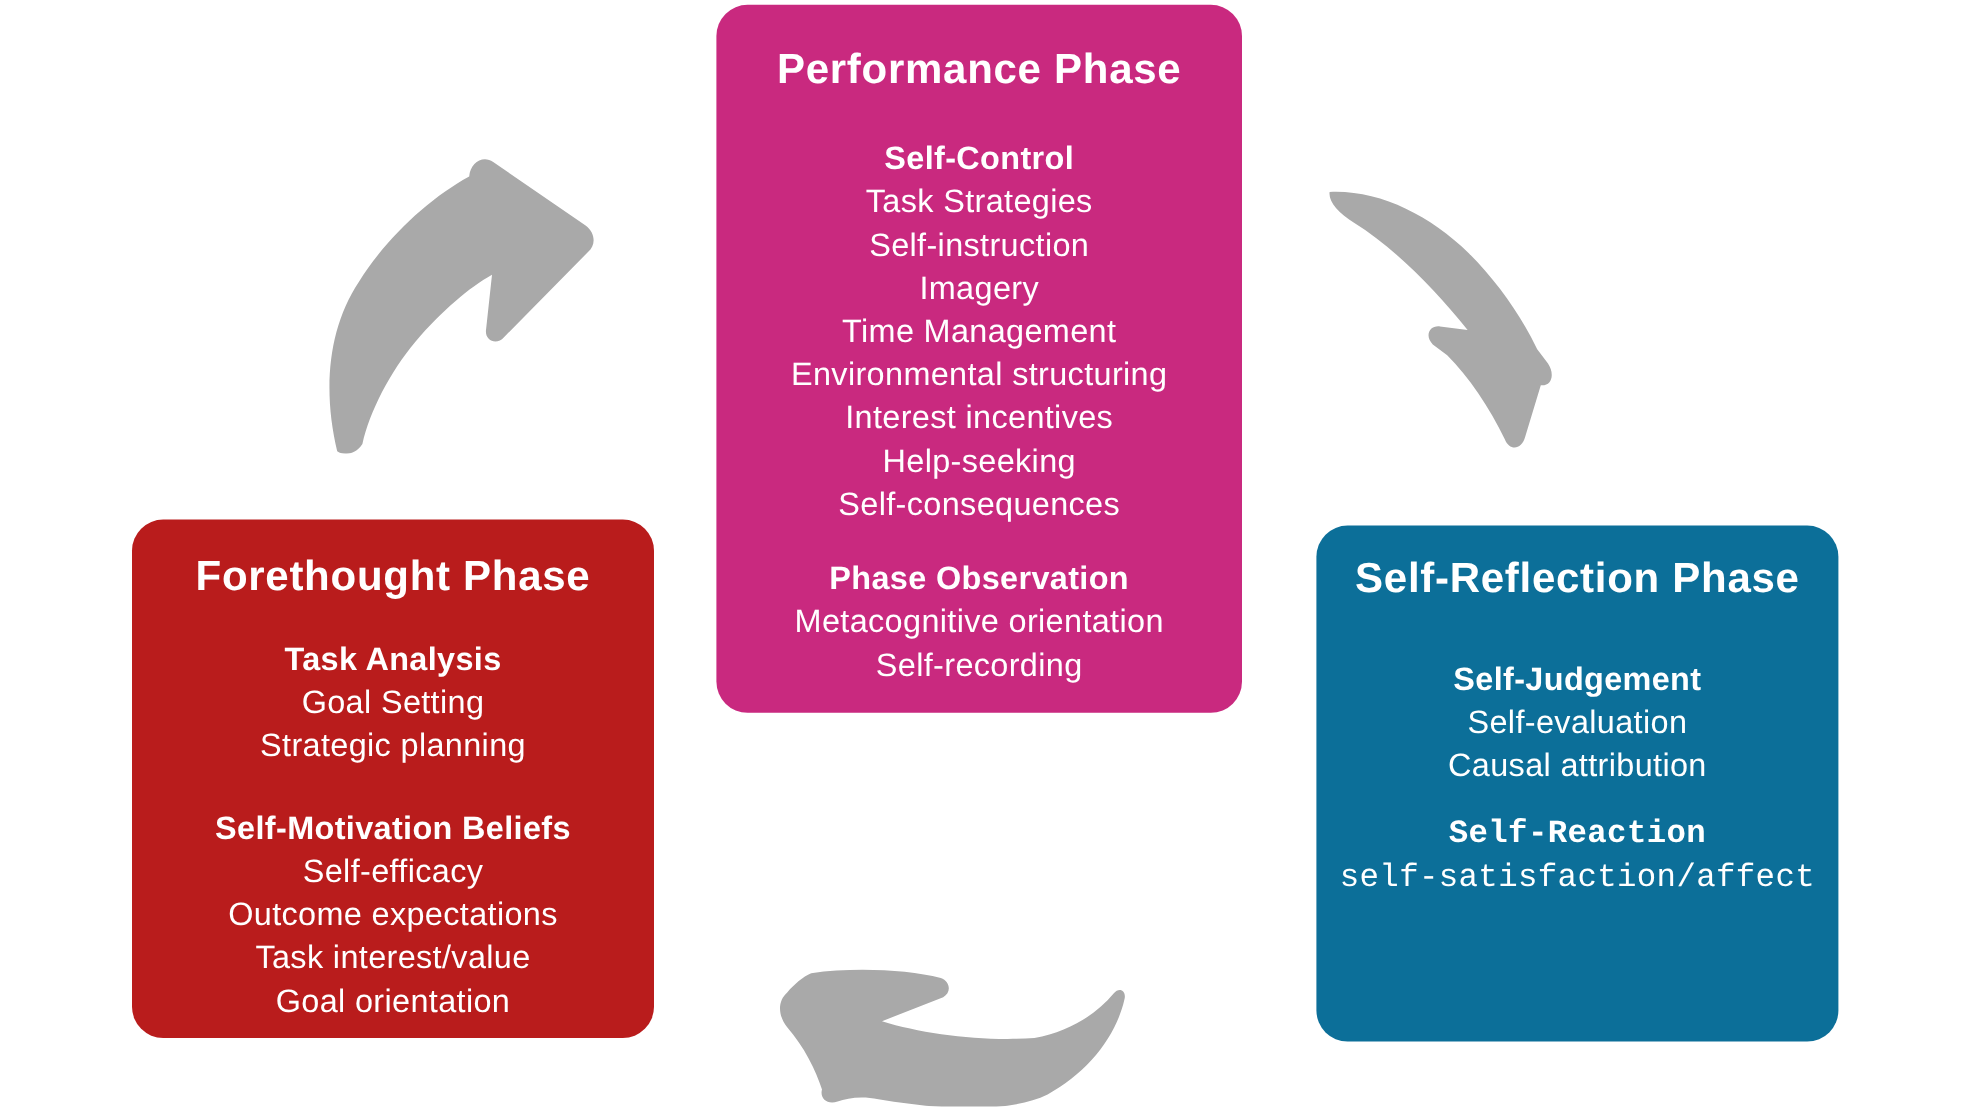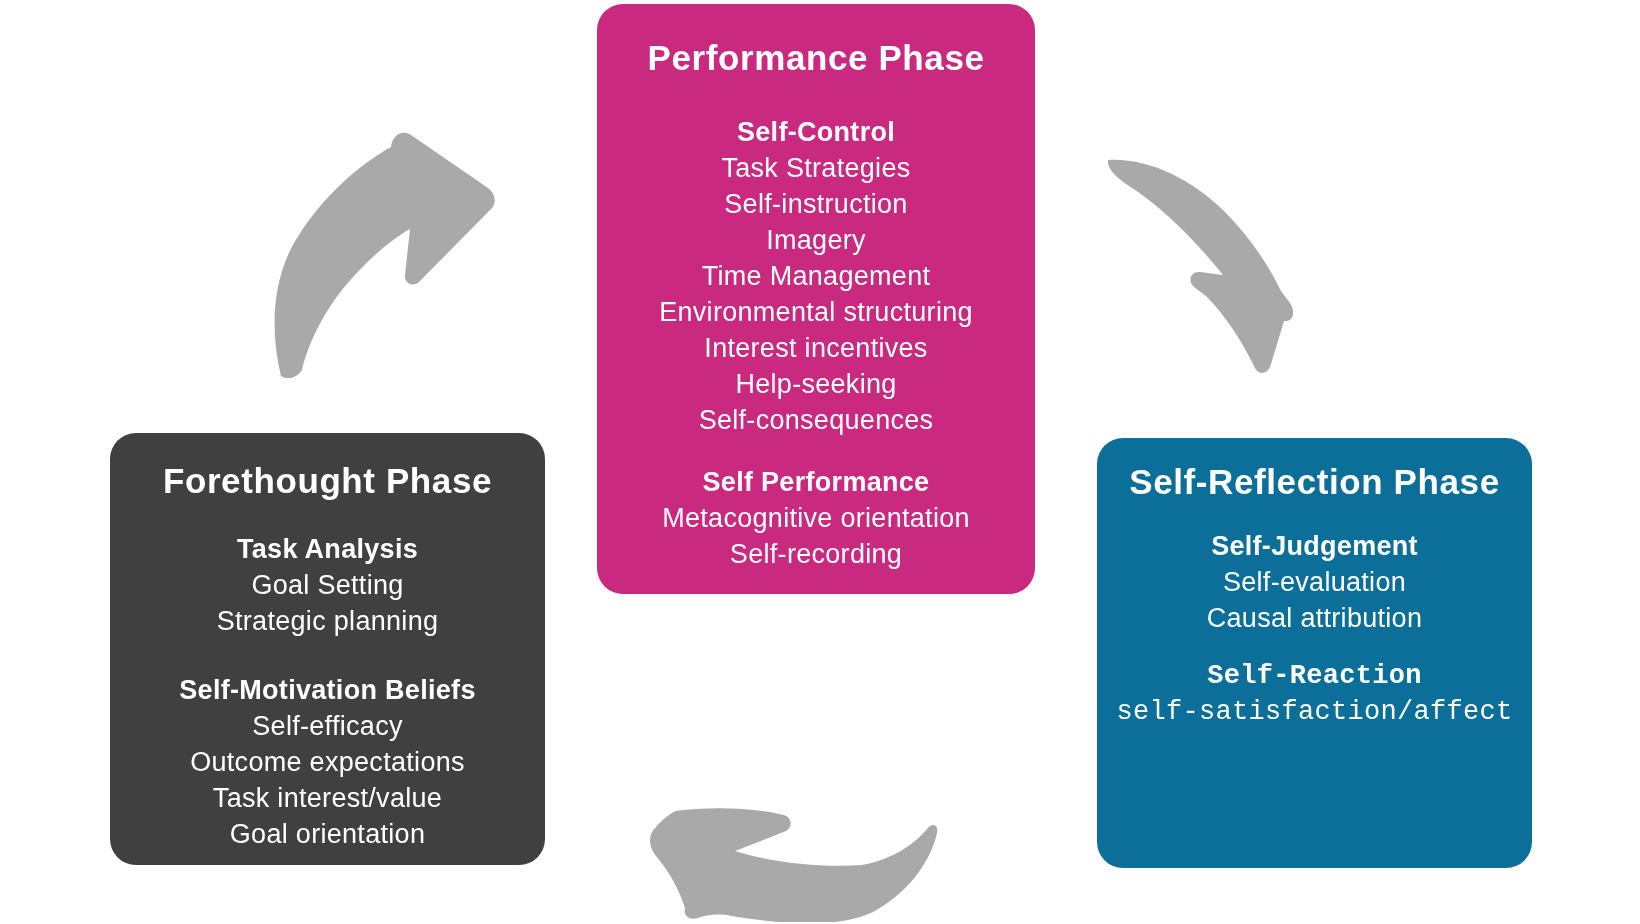--- a/index.html
+++ b/index.html
@@ -17,21 +17,21 @@
   }
   .card {
     position: absolute;
     border-radius: 26px;
     color: #ffffff;
     text-align: center;
     box-sizing: border-box;
   }
   .card.forethought {
     left: 110px; top: 433px; width: 435px; height: 432px;
-    background: #404040;
+    background: #b91c1c;
     padding-top: 26px;
   }
   .card.performance {
     left: 597px; top: 4px; width: 438px; height: 590px;
     background: #C9297F;
     padding-top: 32px;
   }
   .card.reflection {
     left: 1097px; top: 438px; width: 435px; height: 430px;
     background: #0C6F99;
@@ -55,21 +55,21 @@
     font-weight: 400;
     font-size: 27px;
     line-height: 36px;
     letter-spacing: 0.3px;
   }
   
   .performance .section-1 { margin-top: 34px; }
   .performance .section-2 { margin-top: 26px; }
   .forethought .section-1 { margin-top: 28px; }
   .forethought .section-2 { margin-top: 33px; }
-  .reflection .section-1 { margin-top: 24px; }
+  .reflection .section-1 { margin-top: 44px; }
   .reflection .section-2 { margin-top: 22px; font-family: Liberation Mono, monospace; }
 
   .arrow { position: absolute; }
   .arrow path { fill: #A9A9A9; }
   .arrow.a1 { left: 262px; top: 128px; }
   .arrow.a2 { left: 1085px; top: 148px; }
   .arrow.a3 { left: 640px; top: 782px; }
 </style>
 </head>
 <body>
@@ -99,21 +99,21 @@
       <div class="item">Task Strategies</div>
       <div class="item">Self-instruction</div>
       <div class="item">Imagery</div>
       <div class="item">Time Management</div>
       <div class="item">Environmental structuring</div>
       <div class="item">Interest incentives</div>
       <div class="item">Help-seeking</div>
       <div class="item">Self-consequences</div>
     </div>
     <div class="section section-2">
-      <div class="heading">Self Performance</div>
+      <div class="heading">Phase Observation</div>
       <div class="item">Metacognitive orientation</div>
       <div class="item">Self-recording</div>
     </div>
   </section>
 
   <section class="card reflection">
     <h2 class="phase-title">Self-Reflection Phase</h2>
     <div class="section section-1">
       <div class="heading">Self-Judgement</div>
       <div class="item">Self-evaluation</div>

